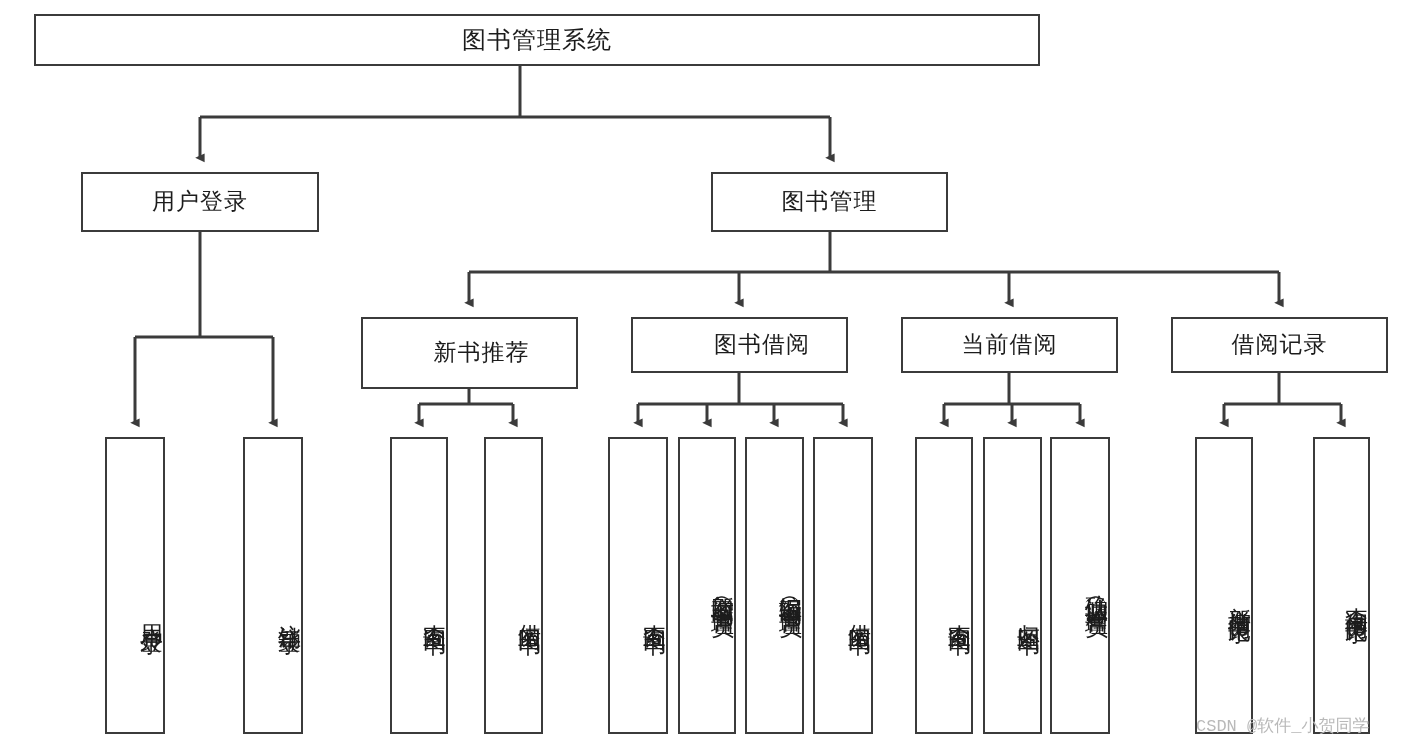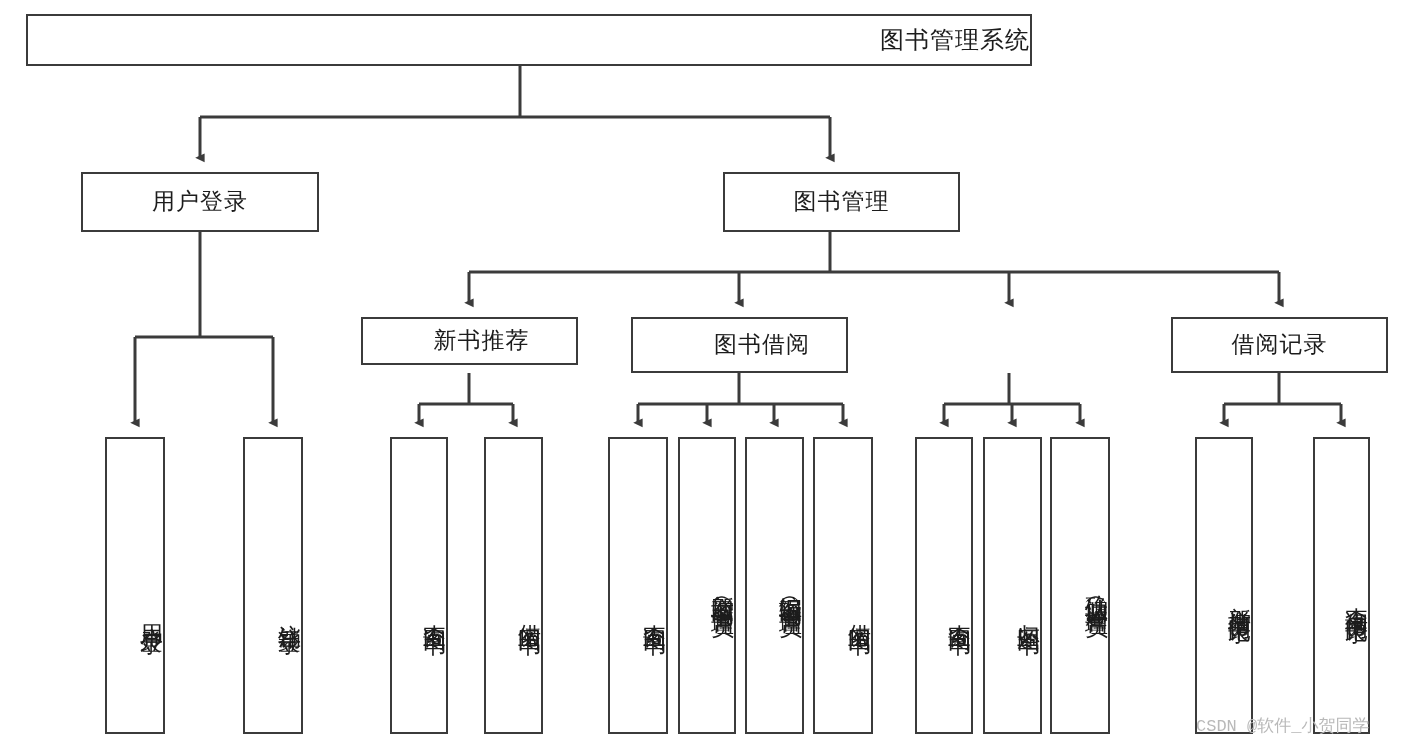--- a/index.html
+++ b/index.html
@@ -121,37 +121,40 @@
       <path d="M1012,404 L1012,423" marker-end="url(#arrow)"></path>
       <path d="M1080,404 L1080,423" marker-end="url(#arrow)"></path>
 
       <path d="M1279,373 L1279,404"></path>
       <path d="M1224,404 L1341,404"></path>
       <path d="M1224,404 L1224,423" marker-end="url(#arrow)"></path>
       <path d="M1341,404 L1341,423" marker-end="url(#arrow)"></path>
     </g>
   </svg>
 
-  <div class="node horiz root" style="left:26px; top:14px; width:1006px; height:52px;justify-content:flex-end;">
+  <div class="node horiz root" style="left:34px; top:14px; width:1006px; height:52px;">
     <span>图书管理系统</span>
   </div>
 
   <div class="node horiz" style="left:81px; top:172px; width:238px; height:60px;">
     <span>用户登录</span>
   </div>
-  <div class="node horiz" style="left:711px; top:172px; width:237px; height:60px;margin-left:12px;">
+  <div class="node horiz" style="left:711px; top:172px; width:237px; height:60px;">
     <span>图书管理</span>
   </div>
 
-  <div class="node horiz" style="left:361px; top:317px; width:217px; height:48px;padding-left:24px;">
+  <div class="node horiz" style="left:361px; top:317px; width:217px; height:72px;padding-left:24px;">
     <span>新书推荐</span>
   </div>
   <div class="node horiz" style="left:631px; top:317px; width:217px; height:56px;padding-left:45px;">
     <span>图书借阅</span>
   </div>
+  <div class="node horiz" style="left:901px; top:317px; width:217px; height:56px;">
+    <span>当前借阅</span>
+  </div>
   <div class="node horiz" style="left:1171px; top:317px; width:217px; height:56px;">
     <span>借阅记录</span>
   </div>
 
   <div class="node vert" style="left:105px; top:437px; width:60px; height:297px;">
     <span class="vtext">用户登录</span>
   </div>
   <div class="node vert" style="left:243px; top:437px; width:60px; height:297px;">
     <span class="vtext">注销登录</span>
   </div>

